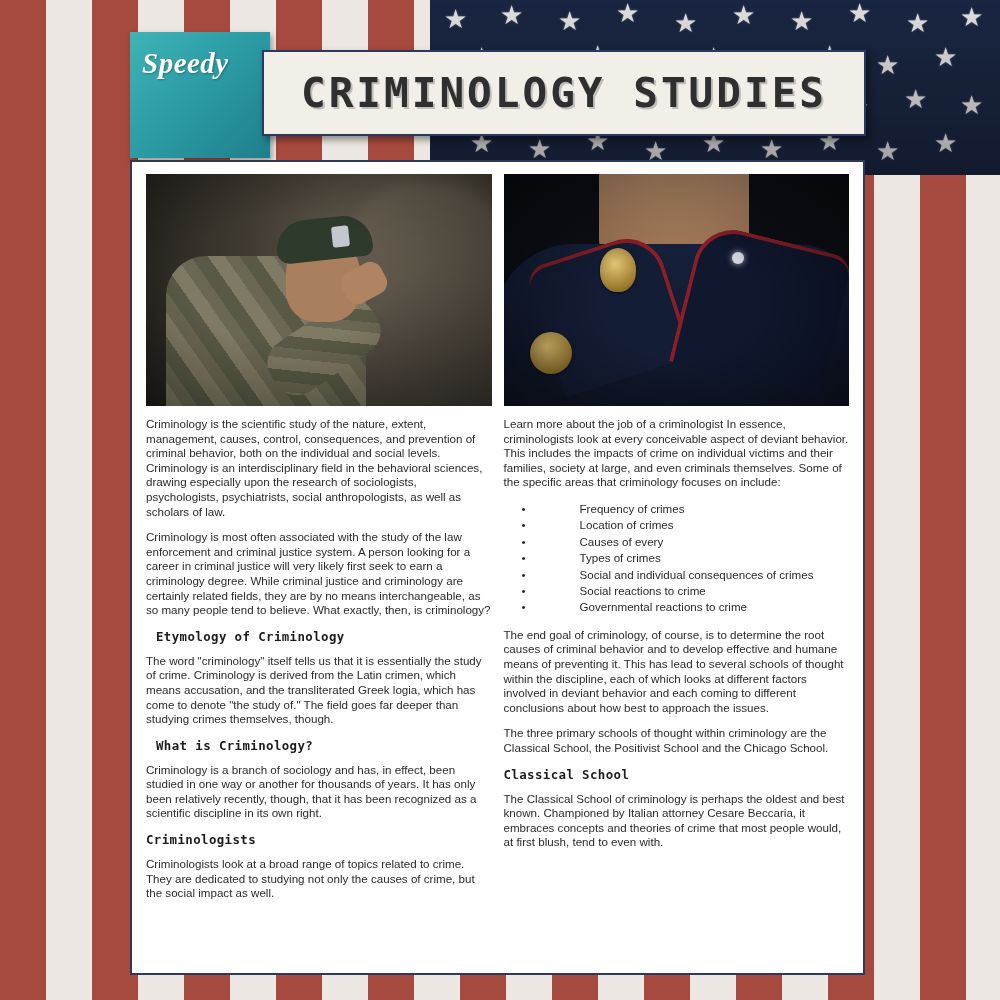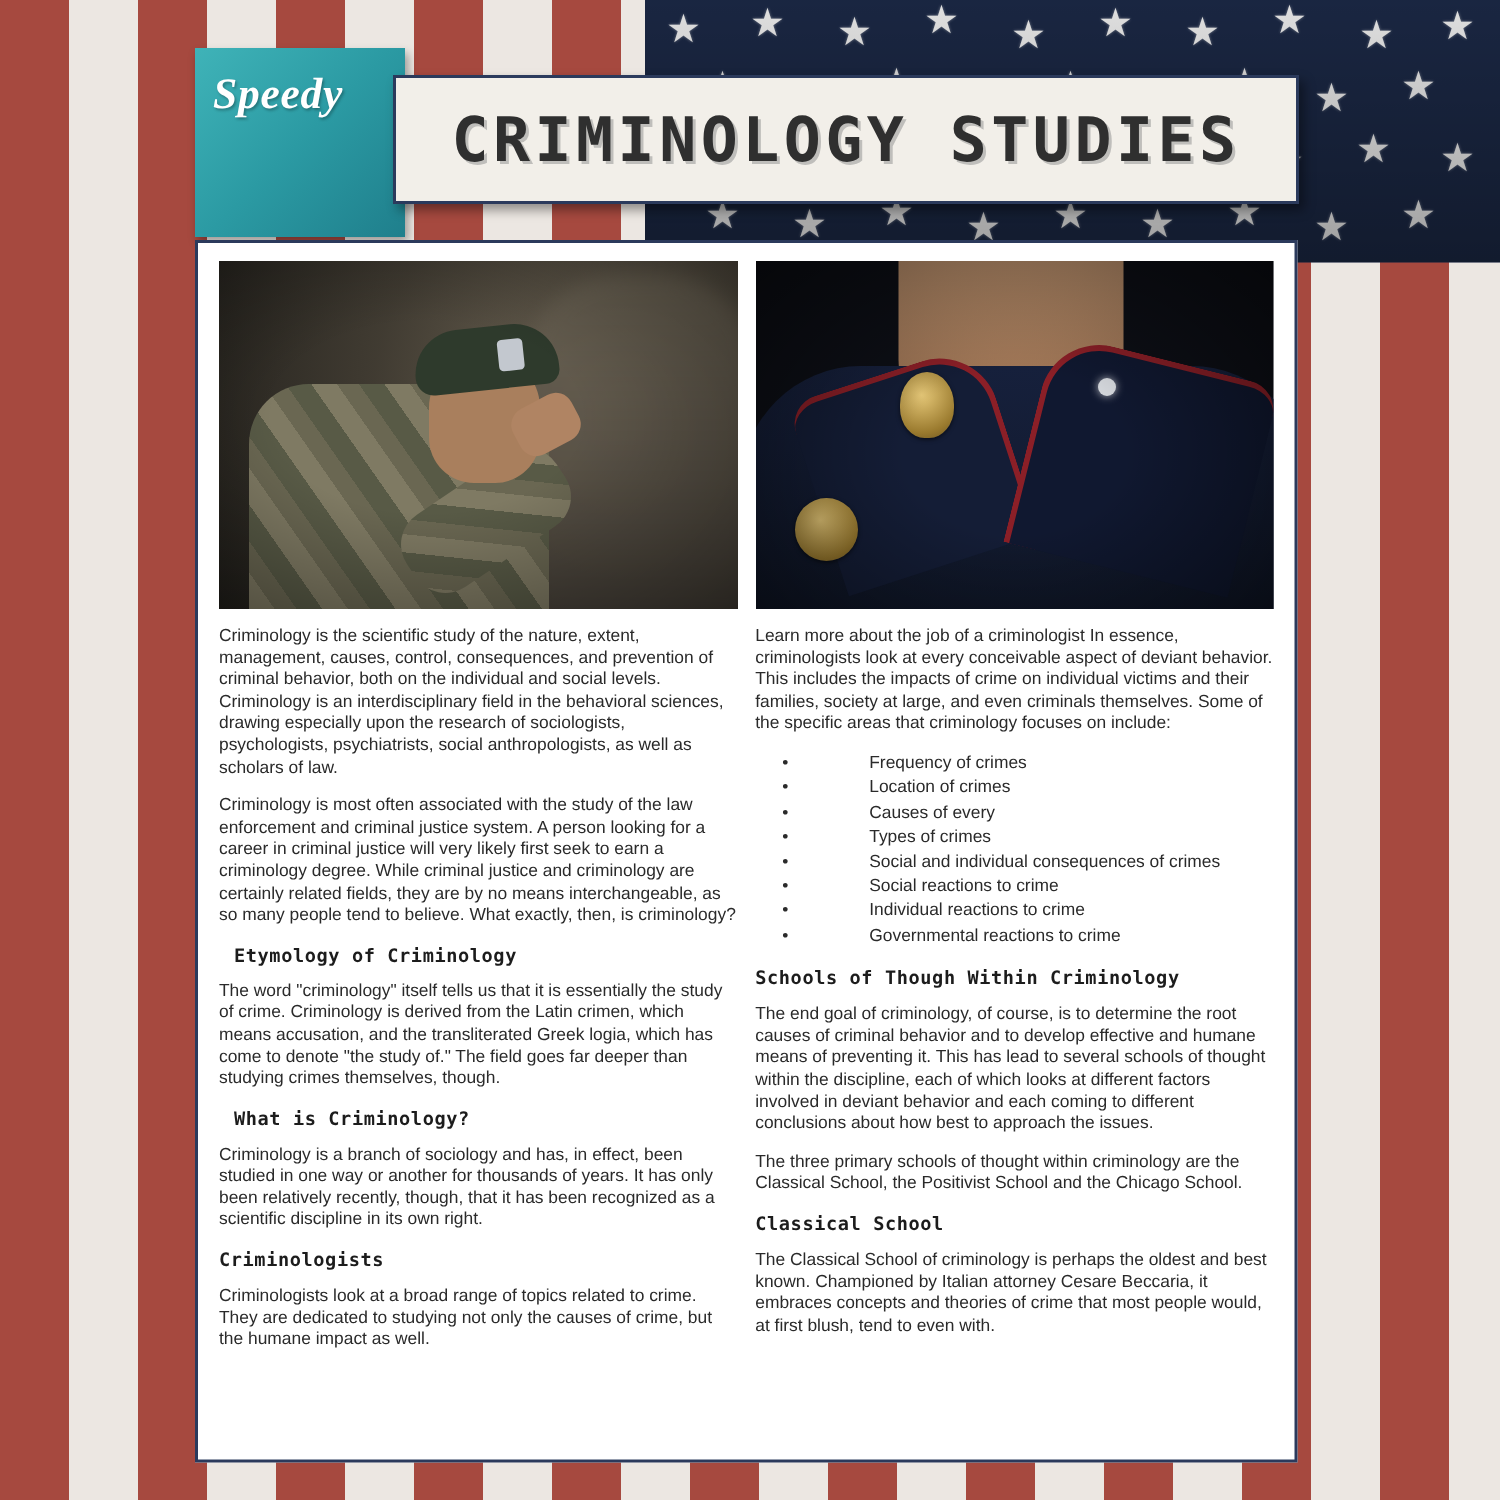--- a/index.html
+++ b/index.html
@@ -410,38 +410,36 @@
         <p>Criminology is the scientific study of the nature, extent, management, causes, control, consequences, and prevention of criminal behavior, both on the individual and social levels. Criminology is an interdisciplinary field in the behavioral sciences, drawing especially upon the research of sociologists, psychologists, psychiatrists, social anthropologists, as well as scholars of law.</p>
         <p>Criminology is most often associated with the study of the law enforcement and criminal justice system. A person looking for a career in criminal justice will very likely first seek to earn a criminology degree. While criminal justice and criminology are certainly related fields, they are by no means interchangeable, as so many people tend to believe. What exactly, then, is criminology?</p>
 
         <h3 class="indent">Etymology of Criminology</h3>
         <p>The word "criminology" itself tells us that it is essentially the study of crime. Criminology is derived from the Latin crimen, which means accusation, and the transliterated Greek logia, which has come to denote "the study of." The field goes far deeper than studying crimes themselves, though.</p>
 
         <h3 class="indent">What is Criminology?</h3>
         <p>Criminology is a branch of sociology and has, in effect, been studied in one way or another for thousands of years. It has only been relatively recently, though, that it has been recognized as a scientific discipline in its own right.</p>
 
         <h3>Criminologists</h3>
-        <p>Criminologists look at a broad range of topics related to crime. They are dedicated to studying not only the causes of crime, but the humane impact as well.</p>
+        <p>Criminologists look at a broad range of topics related to crime. They are dedicated to studying not only the causes of crime, but the social impact as well.</p>
       </div>
 
       <div class="col">
         <p>Learn more about the job of a criminologist In essence, criminologists look at every conceivable aspect of deviant behavior. This includes the impacts of crime on individual victims and their families, society at large, and even criminals themselves. Some of the specific areas that criminology focuses on include:</p>
 
         <ul class="bullets">
           <li>Frequency of crimes</li>
           <li>Location of crimes</li>
           <li>Causes of every</li>
           <li>Types of crimes</li>
           <li>Social and individual consequences of crimes</li>
           <li>Social reactions to crime</li>
-          <li>Individual reactions to crime</li>
           <li>Governmental reactions to crime</li>
         </ul>
 
-        <h3>Schools of Though Within Criminology</h3>
         <p>The end goal of criminology, of course, is to determine the root causes of criminal behavior and to develop effective and humane means of preventing it. This has lead to several schools of thought within the discipline, each of which looks at different factors involved in deviant behavior and each coming to different conclusions about how best to approach the issues.</p>
         <p>The three primary schools of thought within criminology are the Classical School, the Positivist School and the Chicago School.</p>
 
         <h3>Classical School</h3>
         <p>The Classical School of criminology is perhaps the oldest and best known. Championed by Italian attorney Cesare Beccaria, it embraces concepts and theories of crime that most people would, at first blush, tend to even with.</p>
       </div>
 
     </div>
   </div>
 </div>

